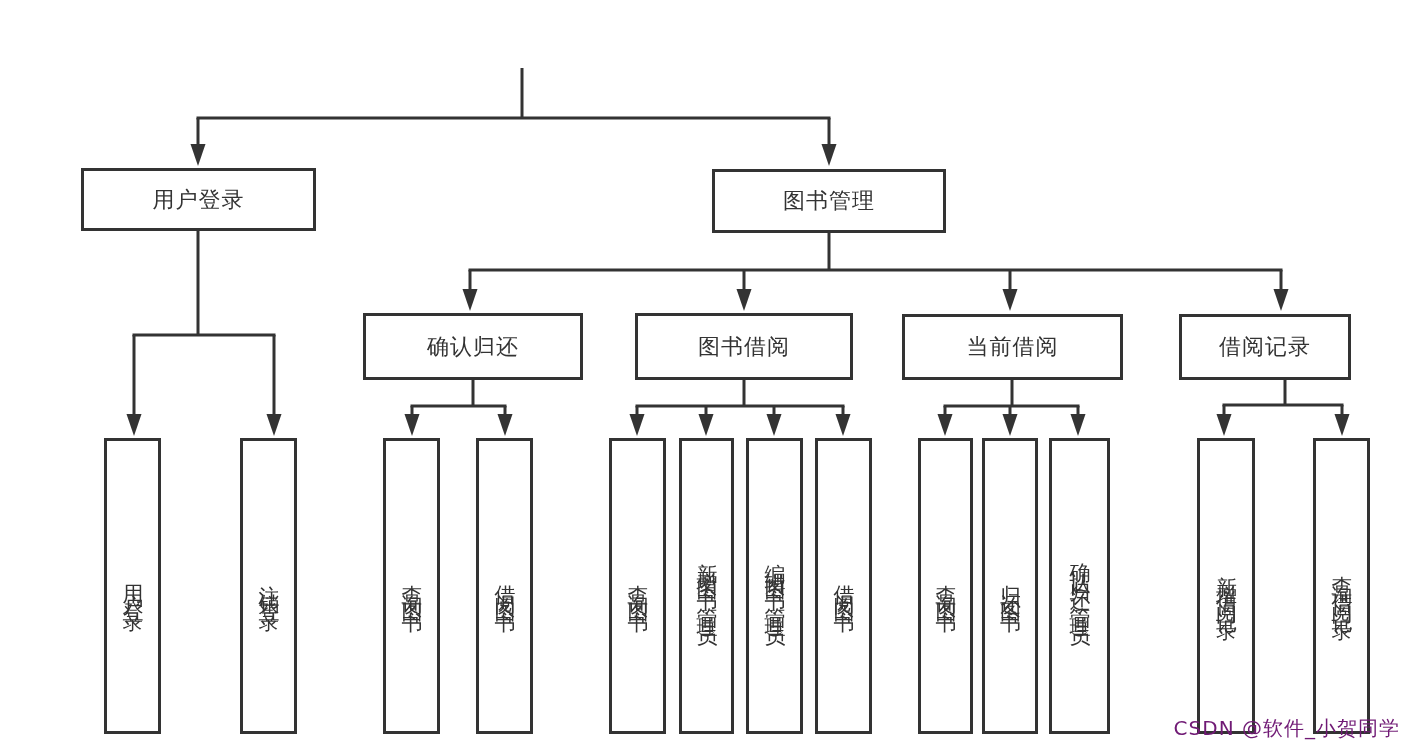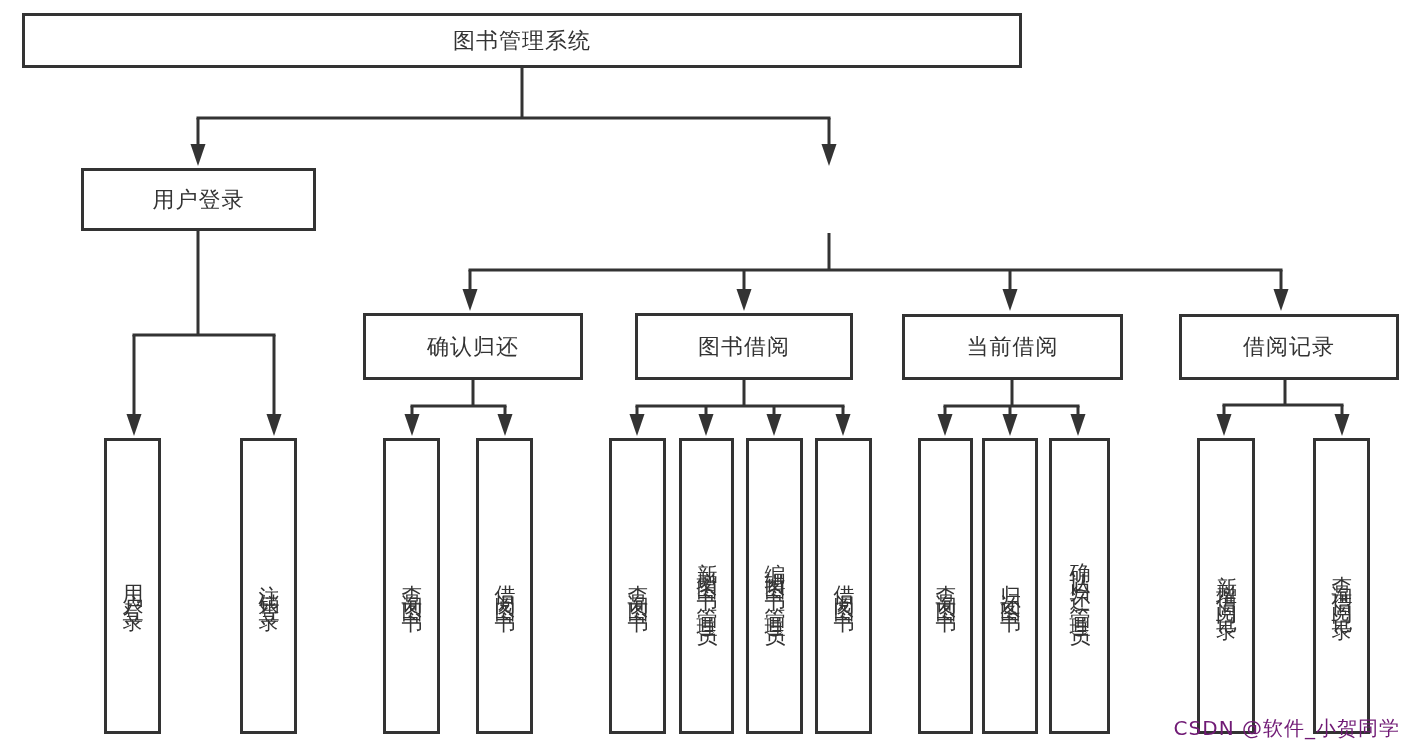--- a/index.html
+++ b/index.html
@@ -107,28 +107,28 @@
       <polygon points="766.5,414 781.5,414 774,436"></polygon>
       <polygon points="835.5,414 850.5,414 843,436"></polygon>
       <polygon points="937.5,414 952.5,414 945,436"></polygon>
       <polygon points="1002.5,414 1017.5,414 1010,436"></polygon>
       <polygon points="1070.5,414 1085.5,414 1078,436"></polygon>
       <polygon points="1216.5,414 1231.5,414 1224,436"></polygon>
       <polygon points="1334.5,414 1349.5,414 1342,436"></polygon>
     </g>
   </svg>
 
-  <div class="box hbox" style="left:22px;top:13px;width:1000px;height:55px">图书管理系统</div>
 
   <div class="box hbox" style="left:81px;top:168px;width:235px;height:63px">用户登录</div>
+  <div class="box hbox" style="left:712px;top:169px;width:234px;height:64px">图书管理</div>
 
   <div class="box hbox" style="left:363px;top:313px;width:220px;height:67px">确认归还</div>
   <div class="box hbox" style="left:635px;top:313px;width:218px;height:67px">图书借阅</div>
   <div class="box hbox" style="left:902px;top:314px;width:221px;height:66px">当前借阅</div>
-  <div class="box hbox" style="left:1179px;top:314px;width:220px;height:66px">借阅记录</div>
+  <div class="box hbox" style="left:1179px;top:314px;width:172px;height:66px">借阅记录</div>
 
   <div class="box leaf" style="left:104px;width:57px">用户登录</div>
   <div class="box leaf" style="left:240px;width:57px">注销登录</div>
 
   <div class="box leaf" style="left:383px;width:57px">查询图书</div>
   <div class="box leaf" style="left:476px;width:57px">借阅图书</div>
 
   <div class="box leaf" style="left:609px;width:57px">查询图书</div>
   <div class="box leaf" style="left:679px;width:55px">新增图书（管理员）</div>
   <div class="box leaf" style="left:746px;width:57px">编辑图书（管理员）</div>

